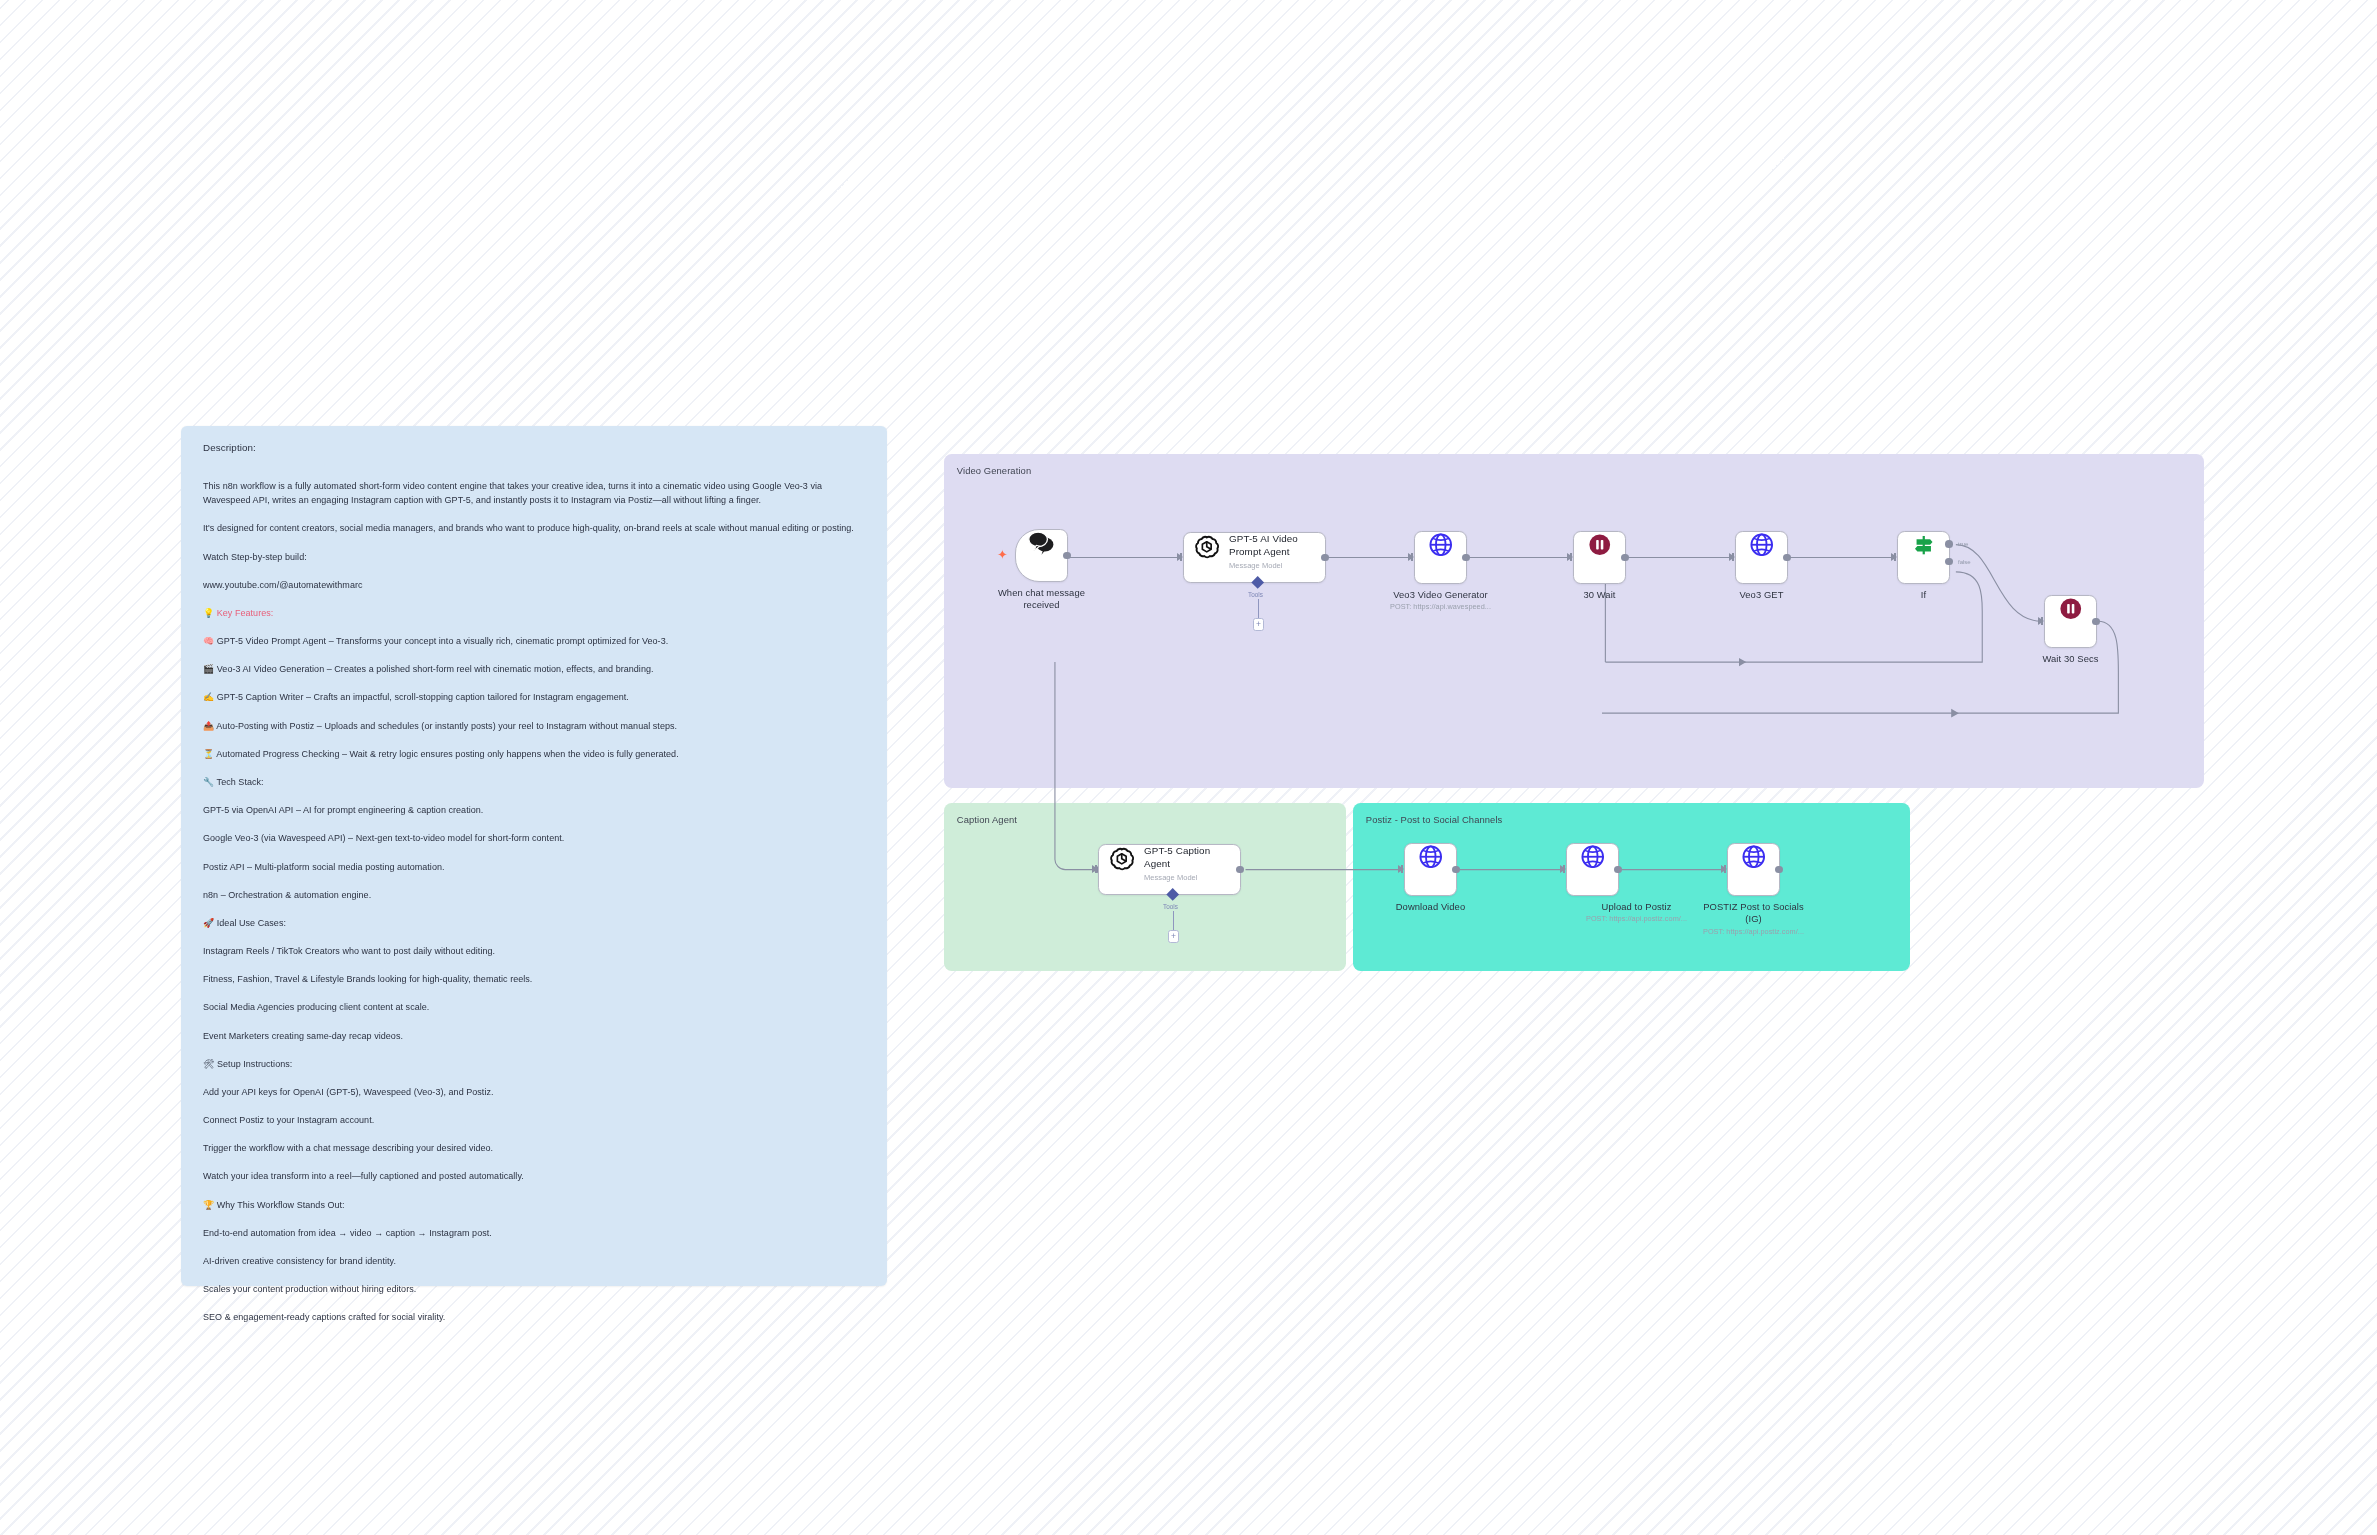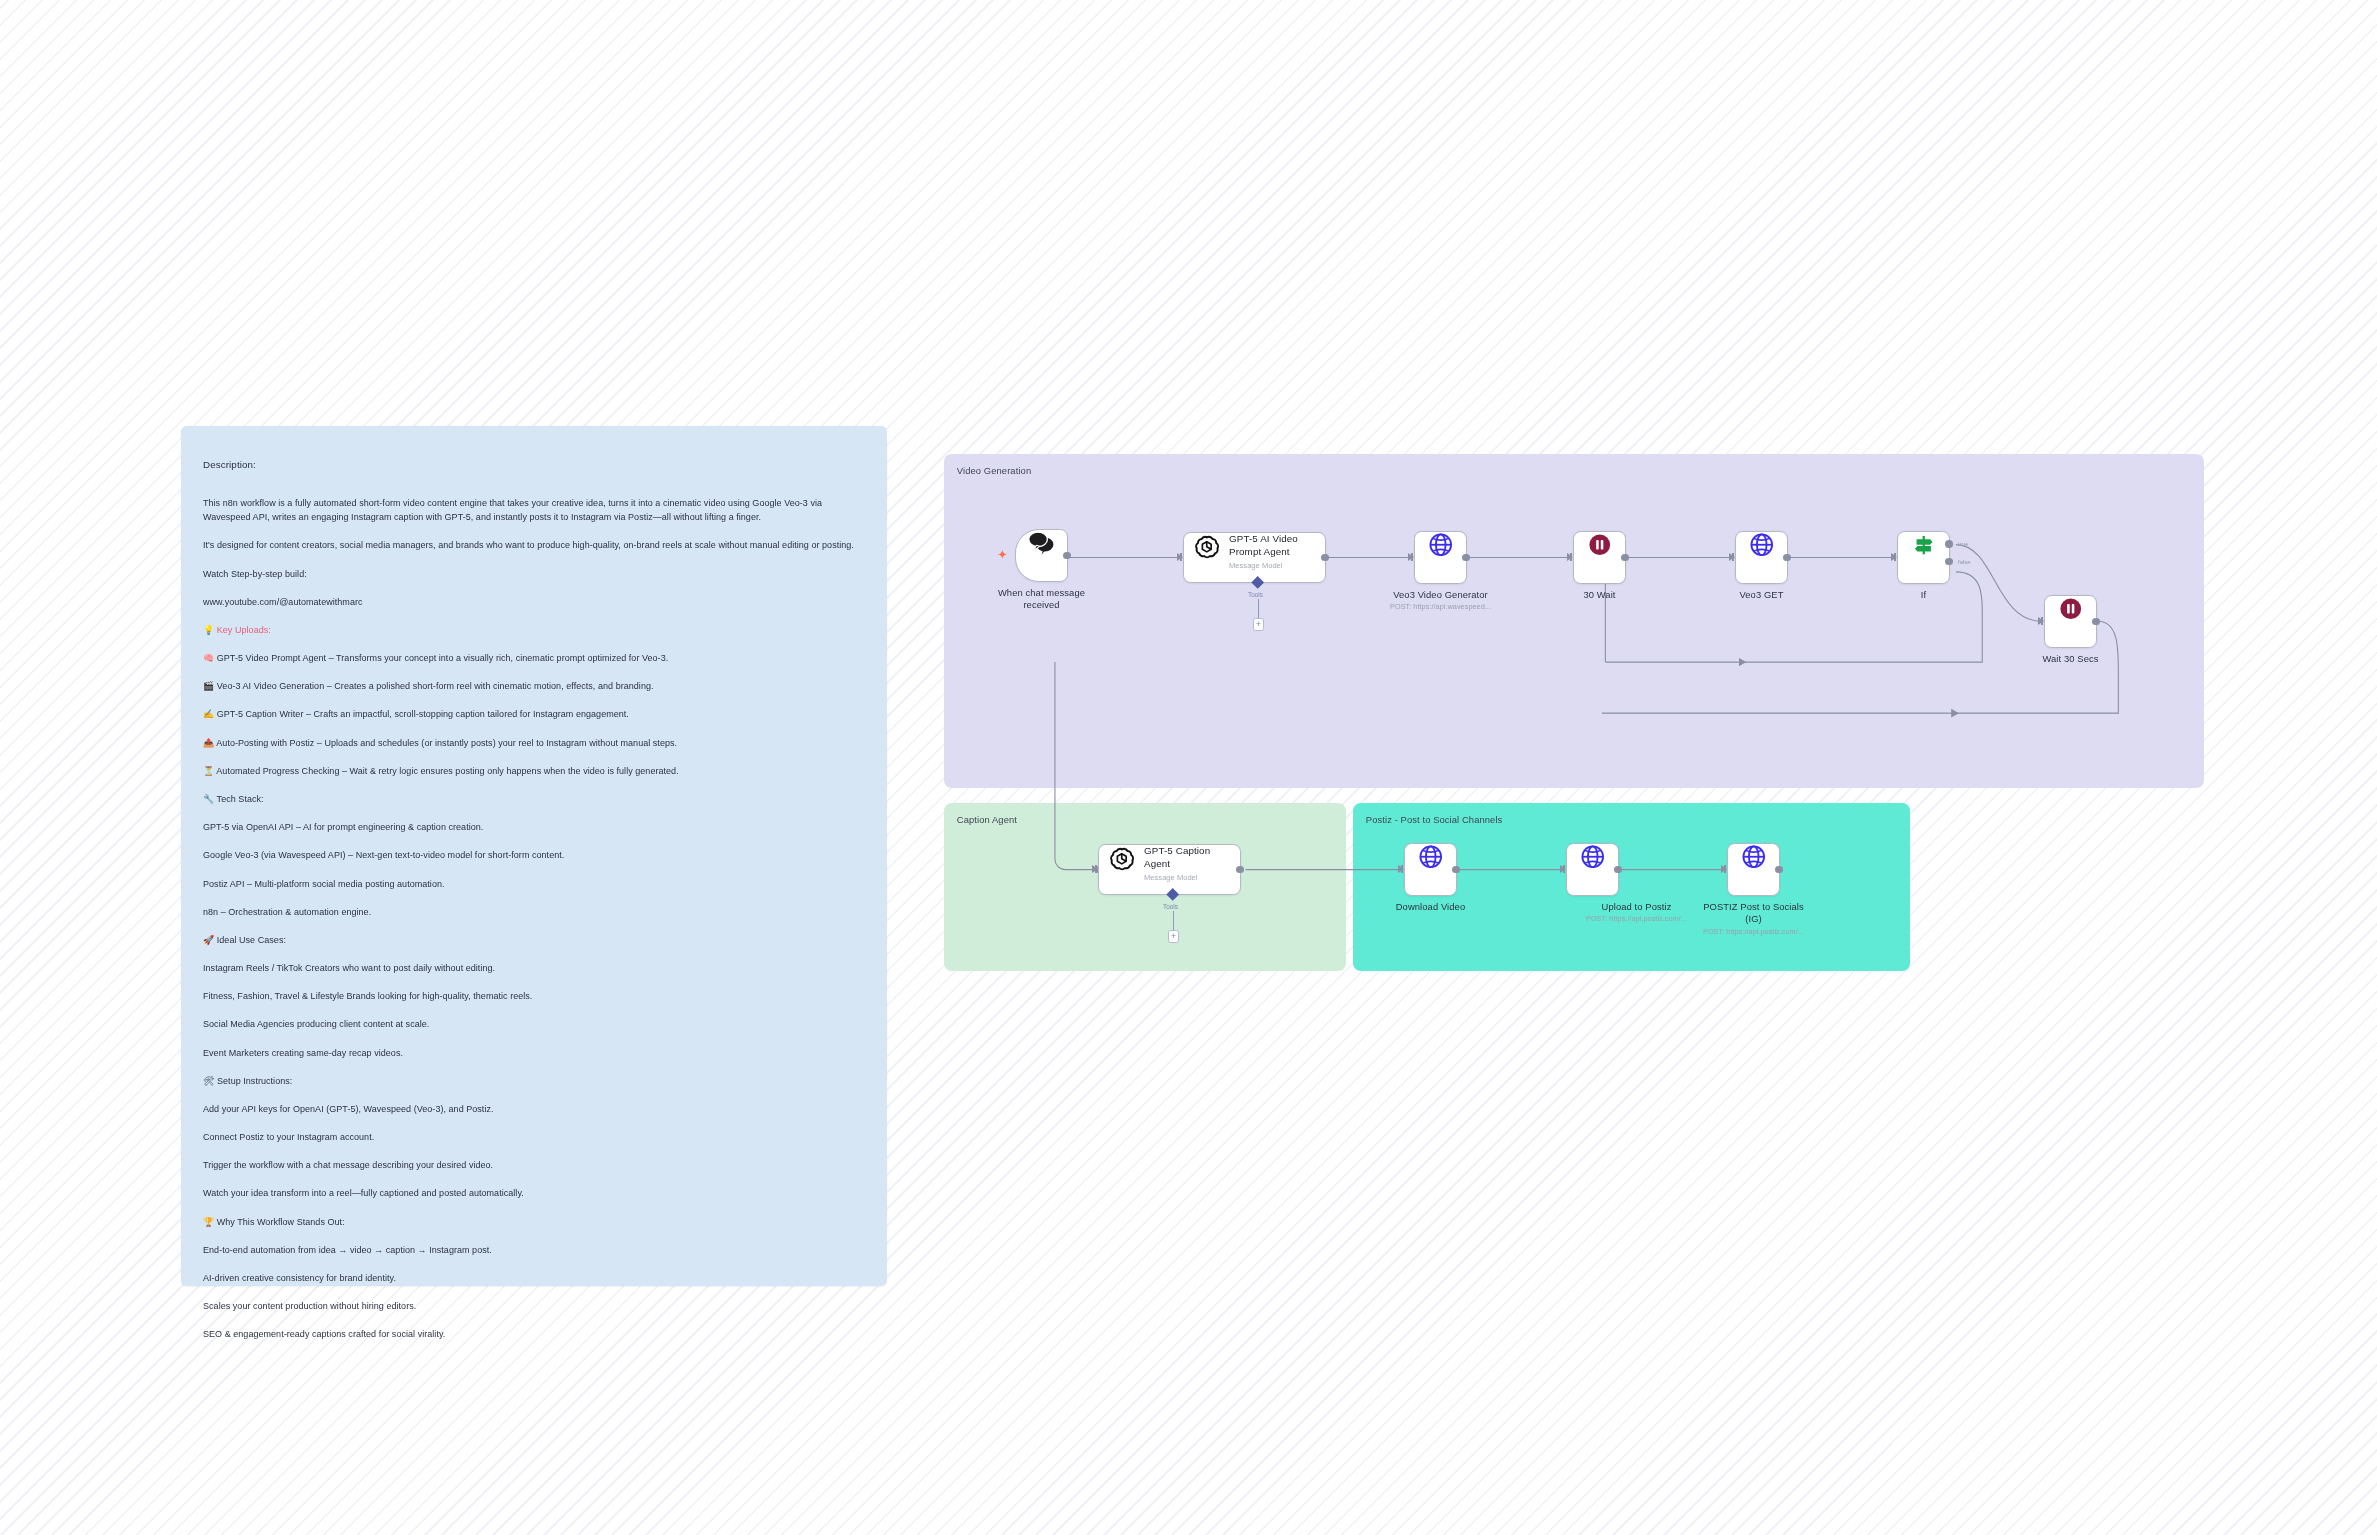--- a/index.html
+++ b/index.html
@@ -25,21 +25,21 @@
 
   
   .sticky-note {
     position: absolute;
     left: 181px;
     top: 426px;
     width: 706px;
     height: 860px;
     background: #d6e6f5;
     border-radius: 6px;
-    padding: 32px 22px 17px 22px;
+    padding: 15px 22px 17px 22px;
     box-shadow: 0 0.9px 1.7px rgba(0,0,0,0.06);
   }
   .note-title {
     font-size: 9.8px;
     color: #2c3242;
     font-weight: 400;
     letter-spacing: 0.1px;
     margin-bottom: 23px;
     line-height: 1.5;
   }
@@ -237,21 +237,21 @@
 </style>
 </head>
 <body>
 
 <div class="sticky-note">
   <div class="note-title">Description:</div>
   <div class="note-para">This n8n workflow is a fully automated short-form video content engine that takes your creative idea, turns it into a cinematic video using Google Veo-3 via Wavespeed API, writes an engaging Instagram caption with GPT-5, and instantly posts it to Instagram via Postiz—all without lifting a finger.</div>
   <div class="note-para">It's designed for content creators, social media managers, and brands who want to produce high-quality, on-brand reels at scale without manual editing or posting.</div>
   <div class="note-para">Watch Step-by-step build:</div>
   <div class="note-para">www.youtube.com/@automatewithmarc</div>
-  <div class="note-para note-link">💡 Key Uploads:</div>
+  <div class="note-para note-link">💡 Key Features:</div>
   <div class="note-para">🧠 GPT-5 Video Prompt Agent – Transforms your concept into a visually rich, cinematic prompt optimized for Veo-3.</div>
   <div class="note-para">🎬 Veo-3 AI Video Generation – Creates a polished short-form reel with cinematic motion, effects, and branding.</div>
   <div class="note-para">✍️ GPT-5 Caption Writer – Crafts an impactful, scroll-stopping caption tailored for Instagram engagement.</div>
   <div class="note-para">📤 Auto-Posting with Postiz – Uploads and schedules (or instantly posts) your reel to Instagram without manual steps.</div>
   <div class="note-para">⏳ Automated Progress Checking – Wait &amp; retry logic ensures posting only happens when the video is fully generated.</div>
   <div class="note-para">🔧 Tech Stack:</div>
   <div class="note-para">GPT-5 via OpenAI API – AI for prompt engineering &amp; caption creation.</div>
   <div class="note-para">Google Veo-3 (via Wavespeed API) – Next-gen text-to-video model for short-form content.</div>
   <div class="note-para">Postiz API – Multi-platform social media posting automation.</div>
   <div class="note-para">n8n – Orchestration &amp; automation engine.</div>

